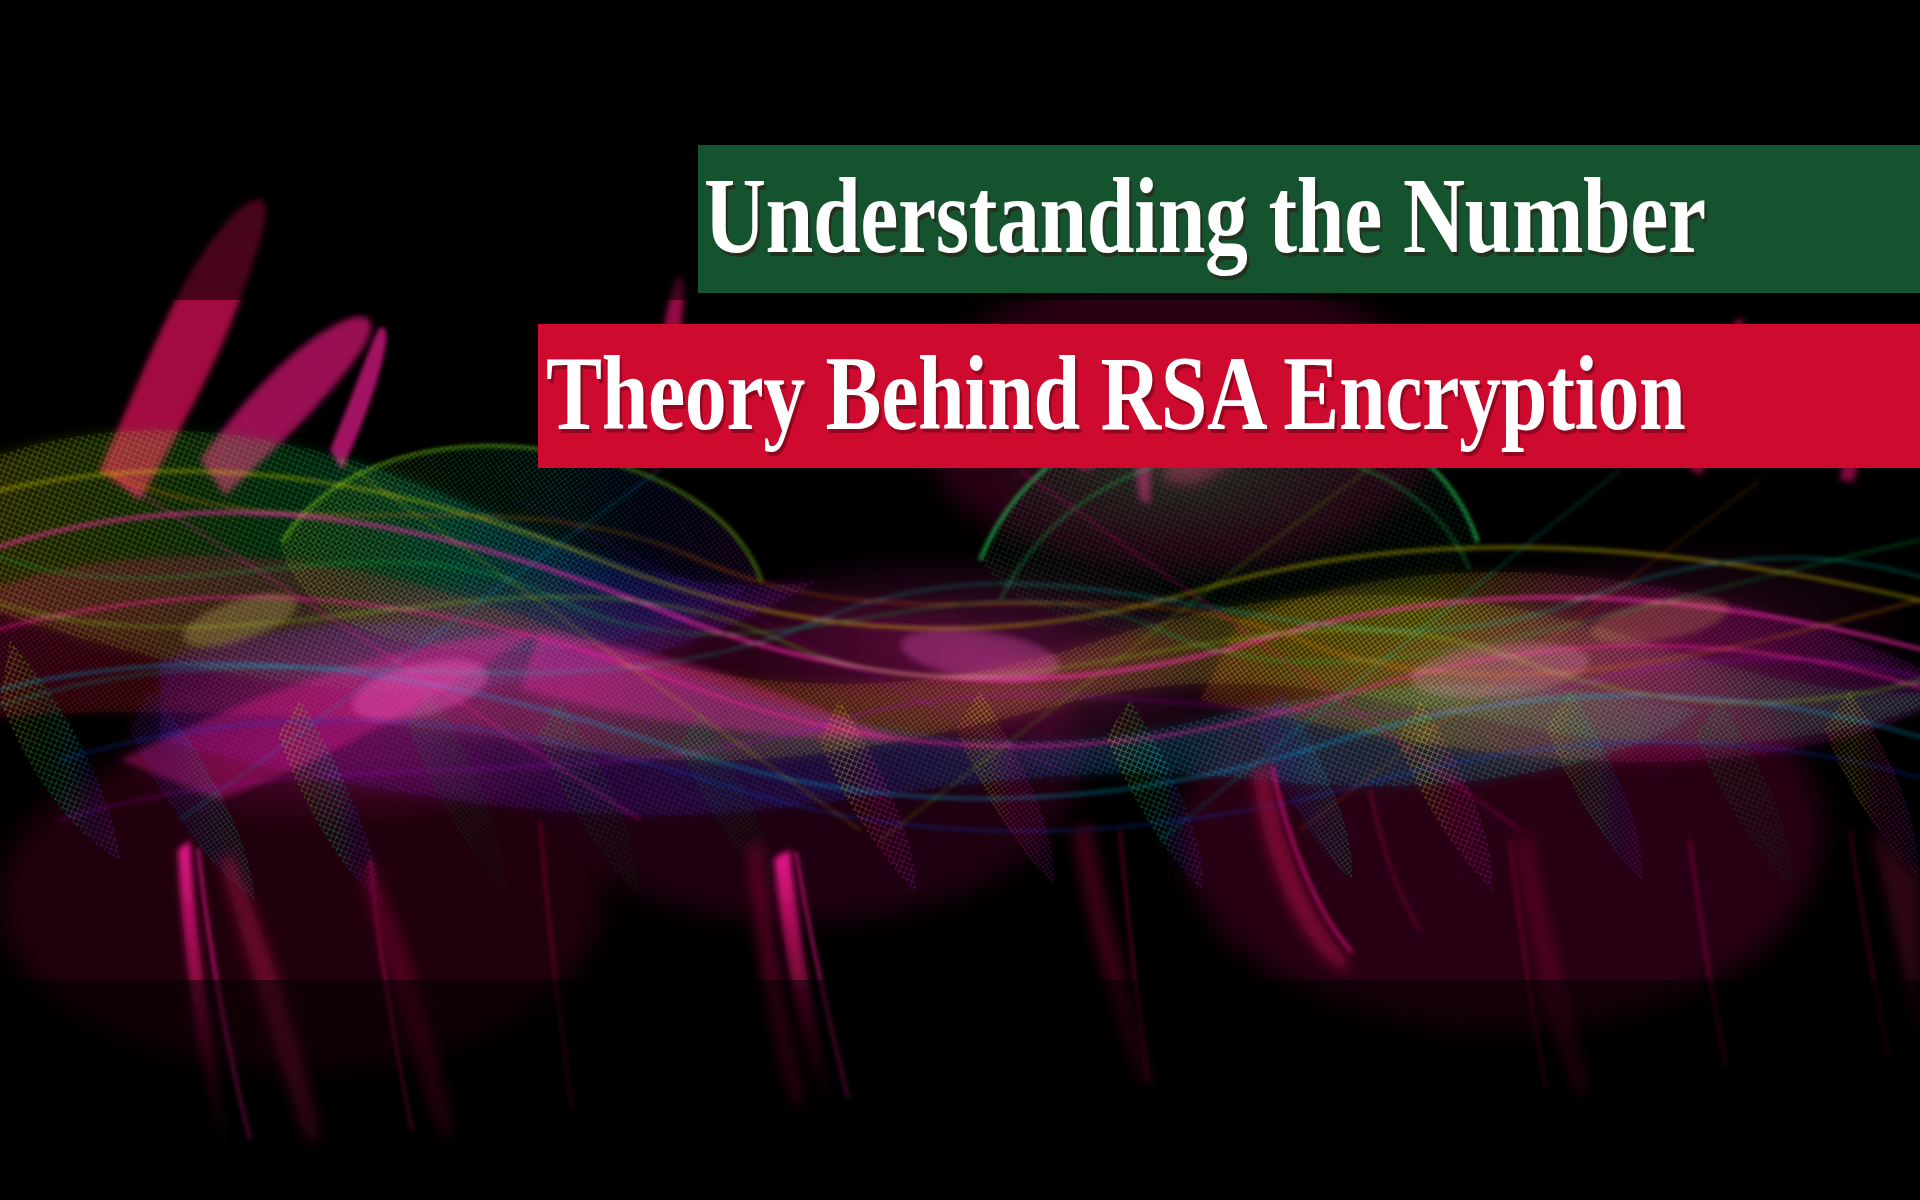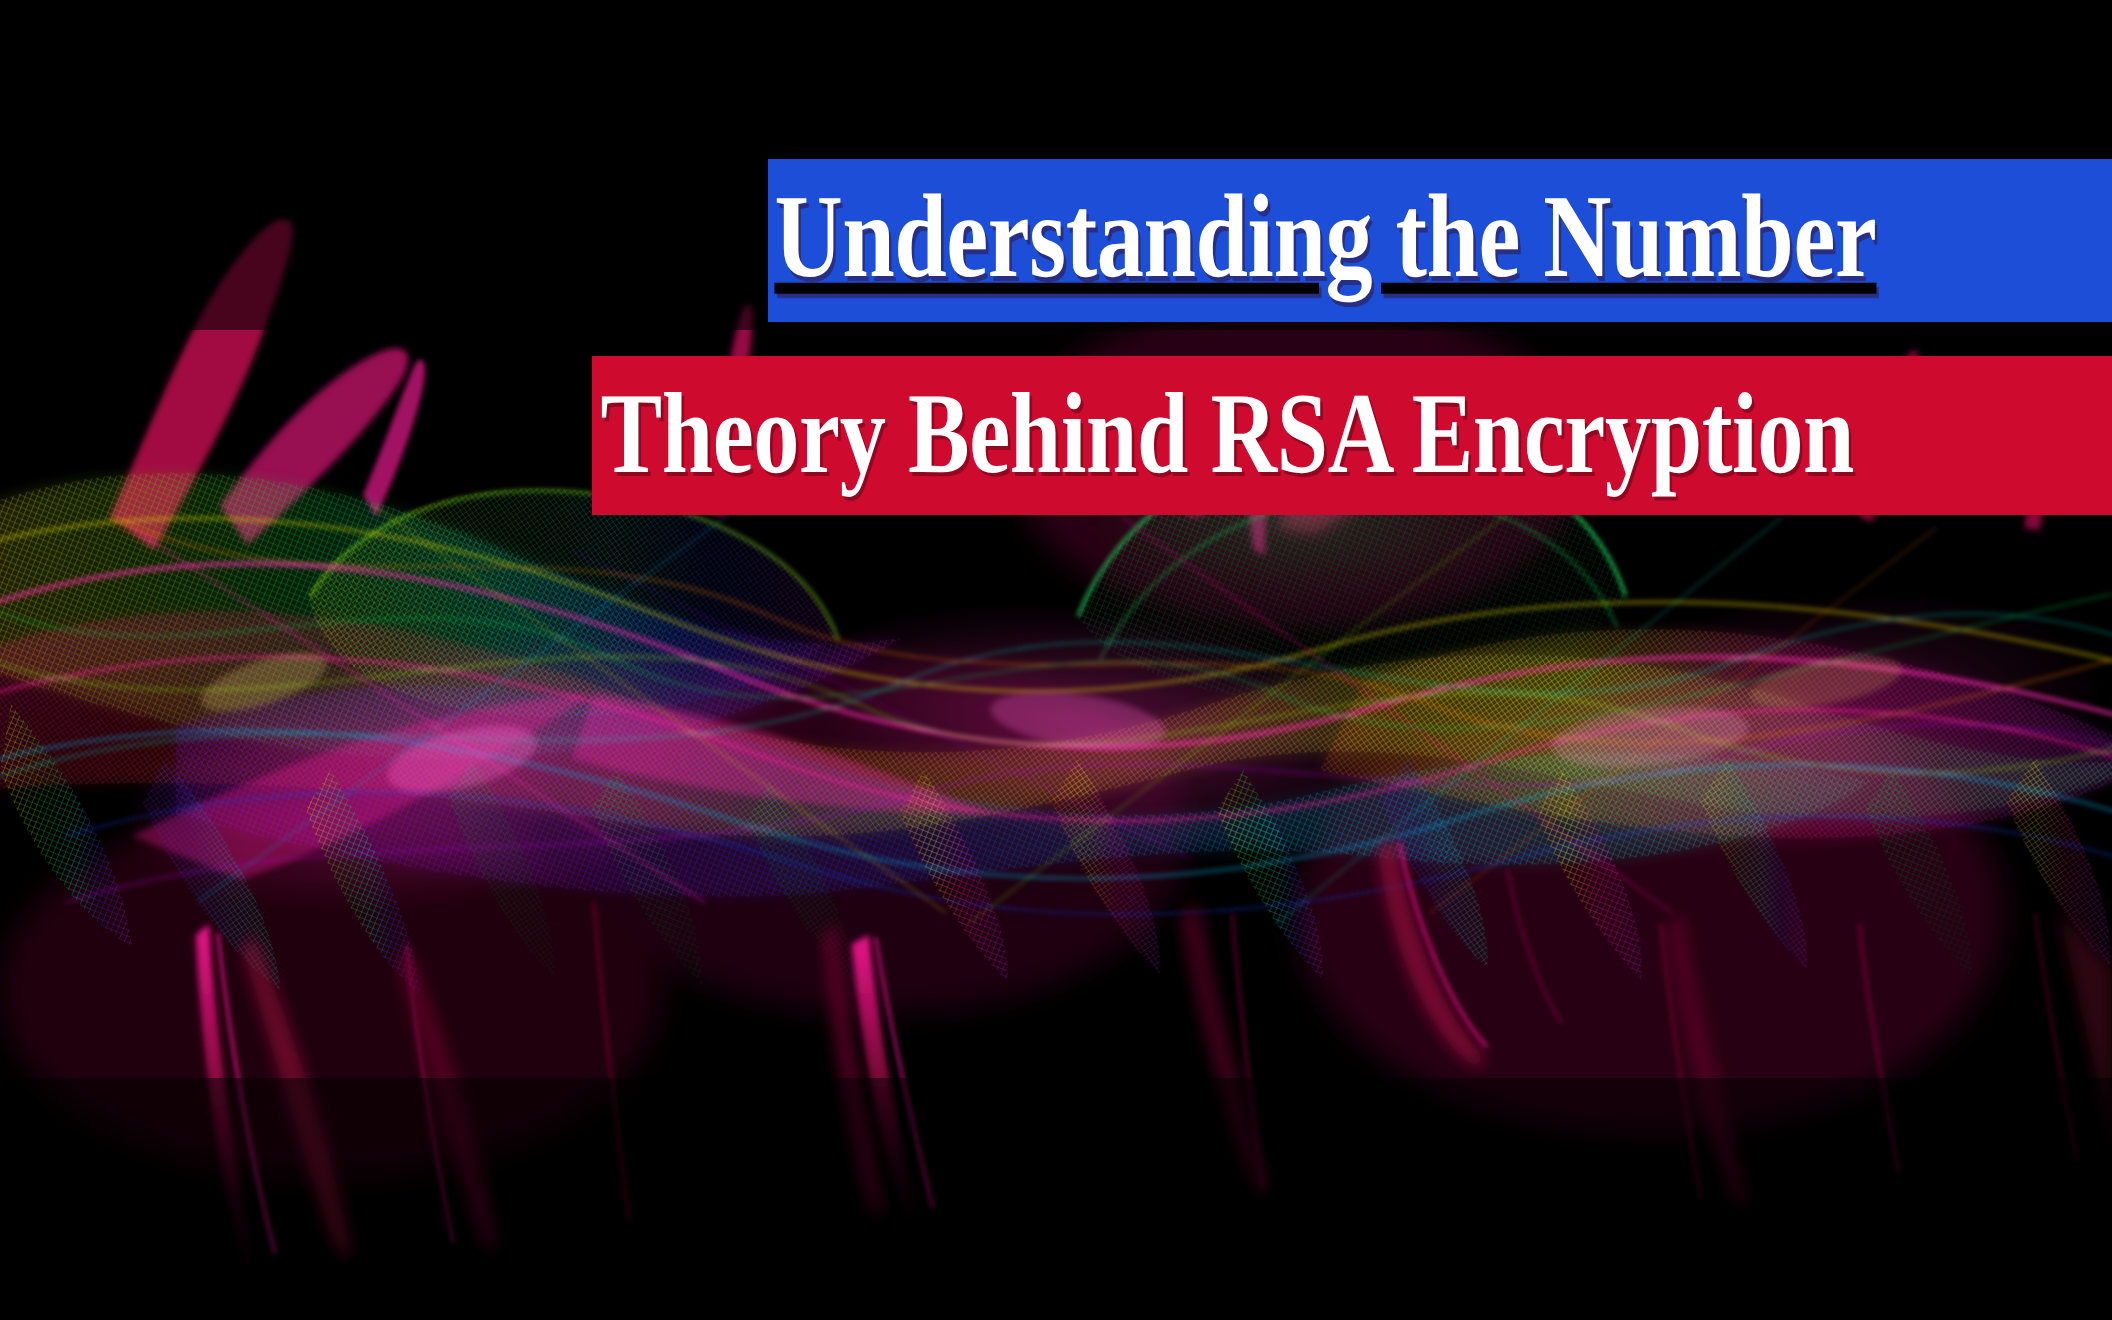--- a/index.html
+++ b/index.html
@@ -319,21 +319,21 @@
         <ellipse cx="1660" cy="620" rx="70" ry="20" fill="#FFC46A" opacity="0.22" transform="rotate(-10 1660 620)"></ellipse>
       </g>
 
       <rect x="0" y="0" width="1920" height="300" fill="#000" opacity="0.55"></rect>
       <rect x="0" y="980" width="1920" height="220" fill="#000" opacity="0.5"></rect>
     </svg>
   </div>
 
   <div id="title-block">
 
-    <div class="band-wrap" id="band-1" style="background: #1d4ed8; text-decoration: underline;">
+    <div class="band-wrap" id="band-1" style="background: #14532d;">
       <span class="title-band" style="color: rgb(255, 255, 255);">Understanding the Number</span>
     </div>
 
     <div class="band-wrap" id="band-2" style="background: rgb(206, 10, 47);">
       <span class="title-band" style="color: rgb(255, 255, 255);">Theory Behind RSA Encryption</span>
     </div>
 
   </div>
 
 </div>

